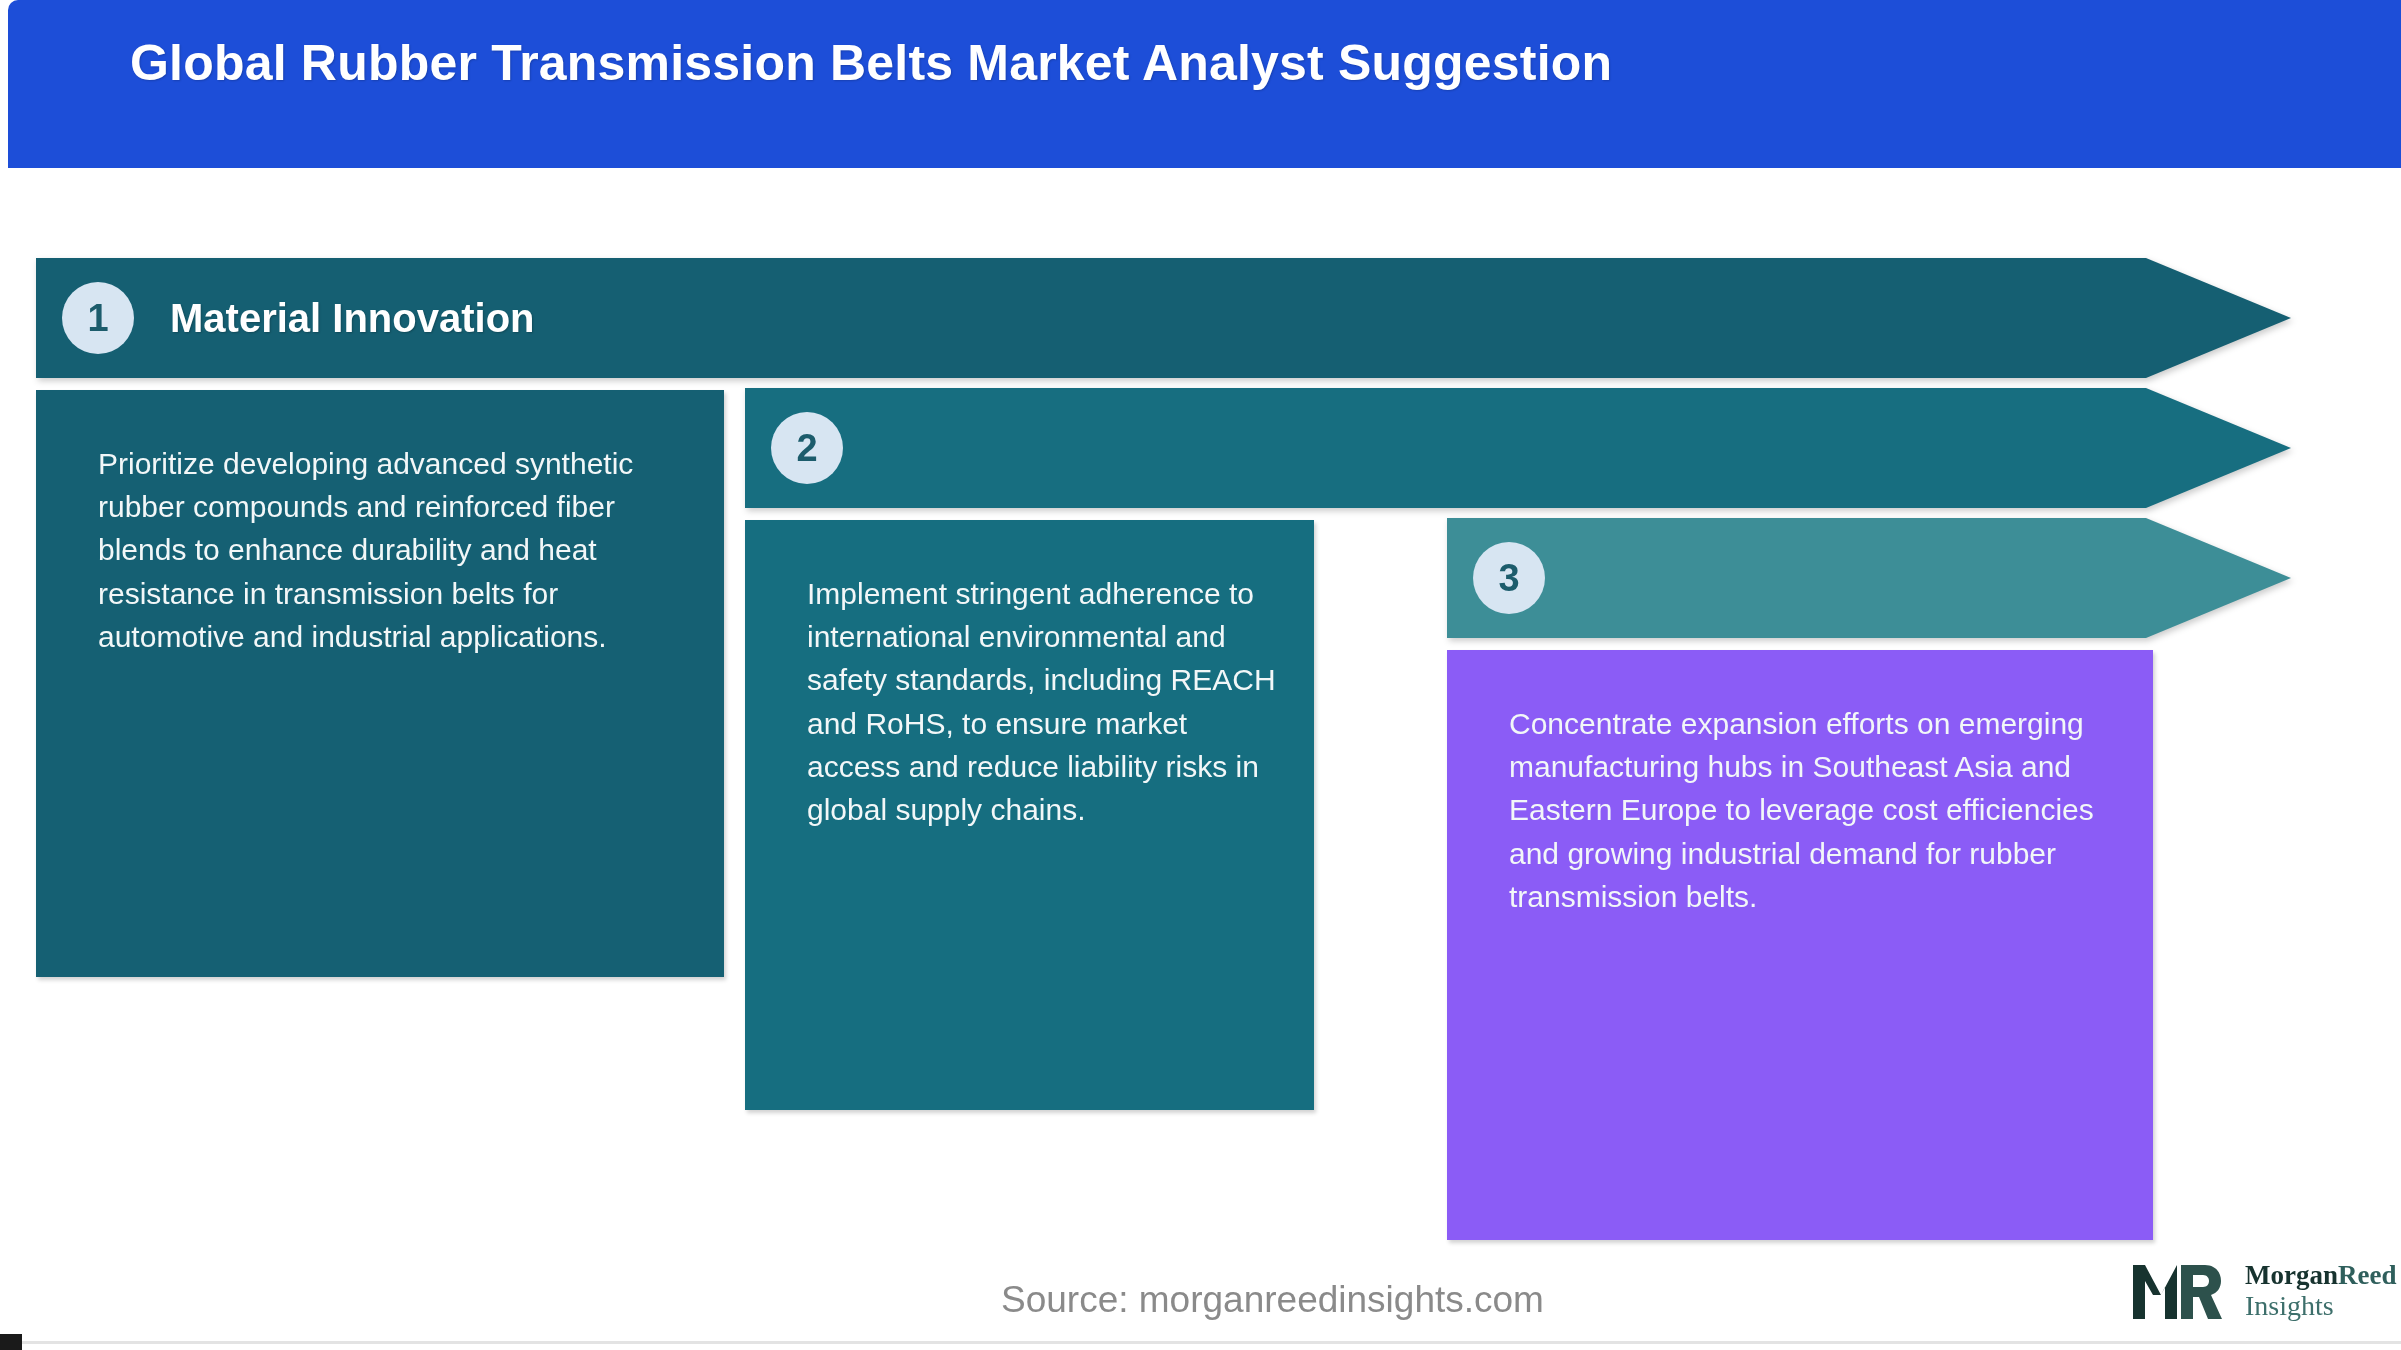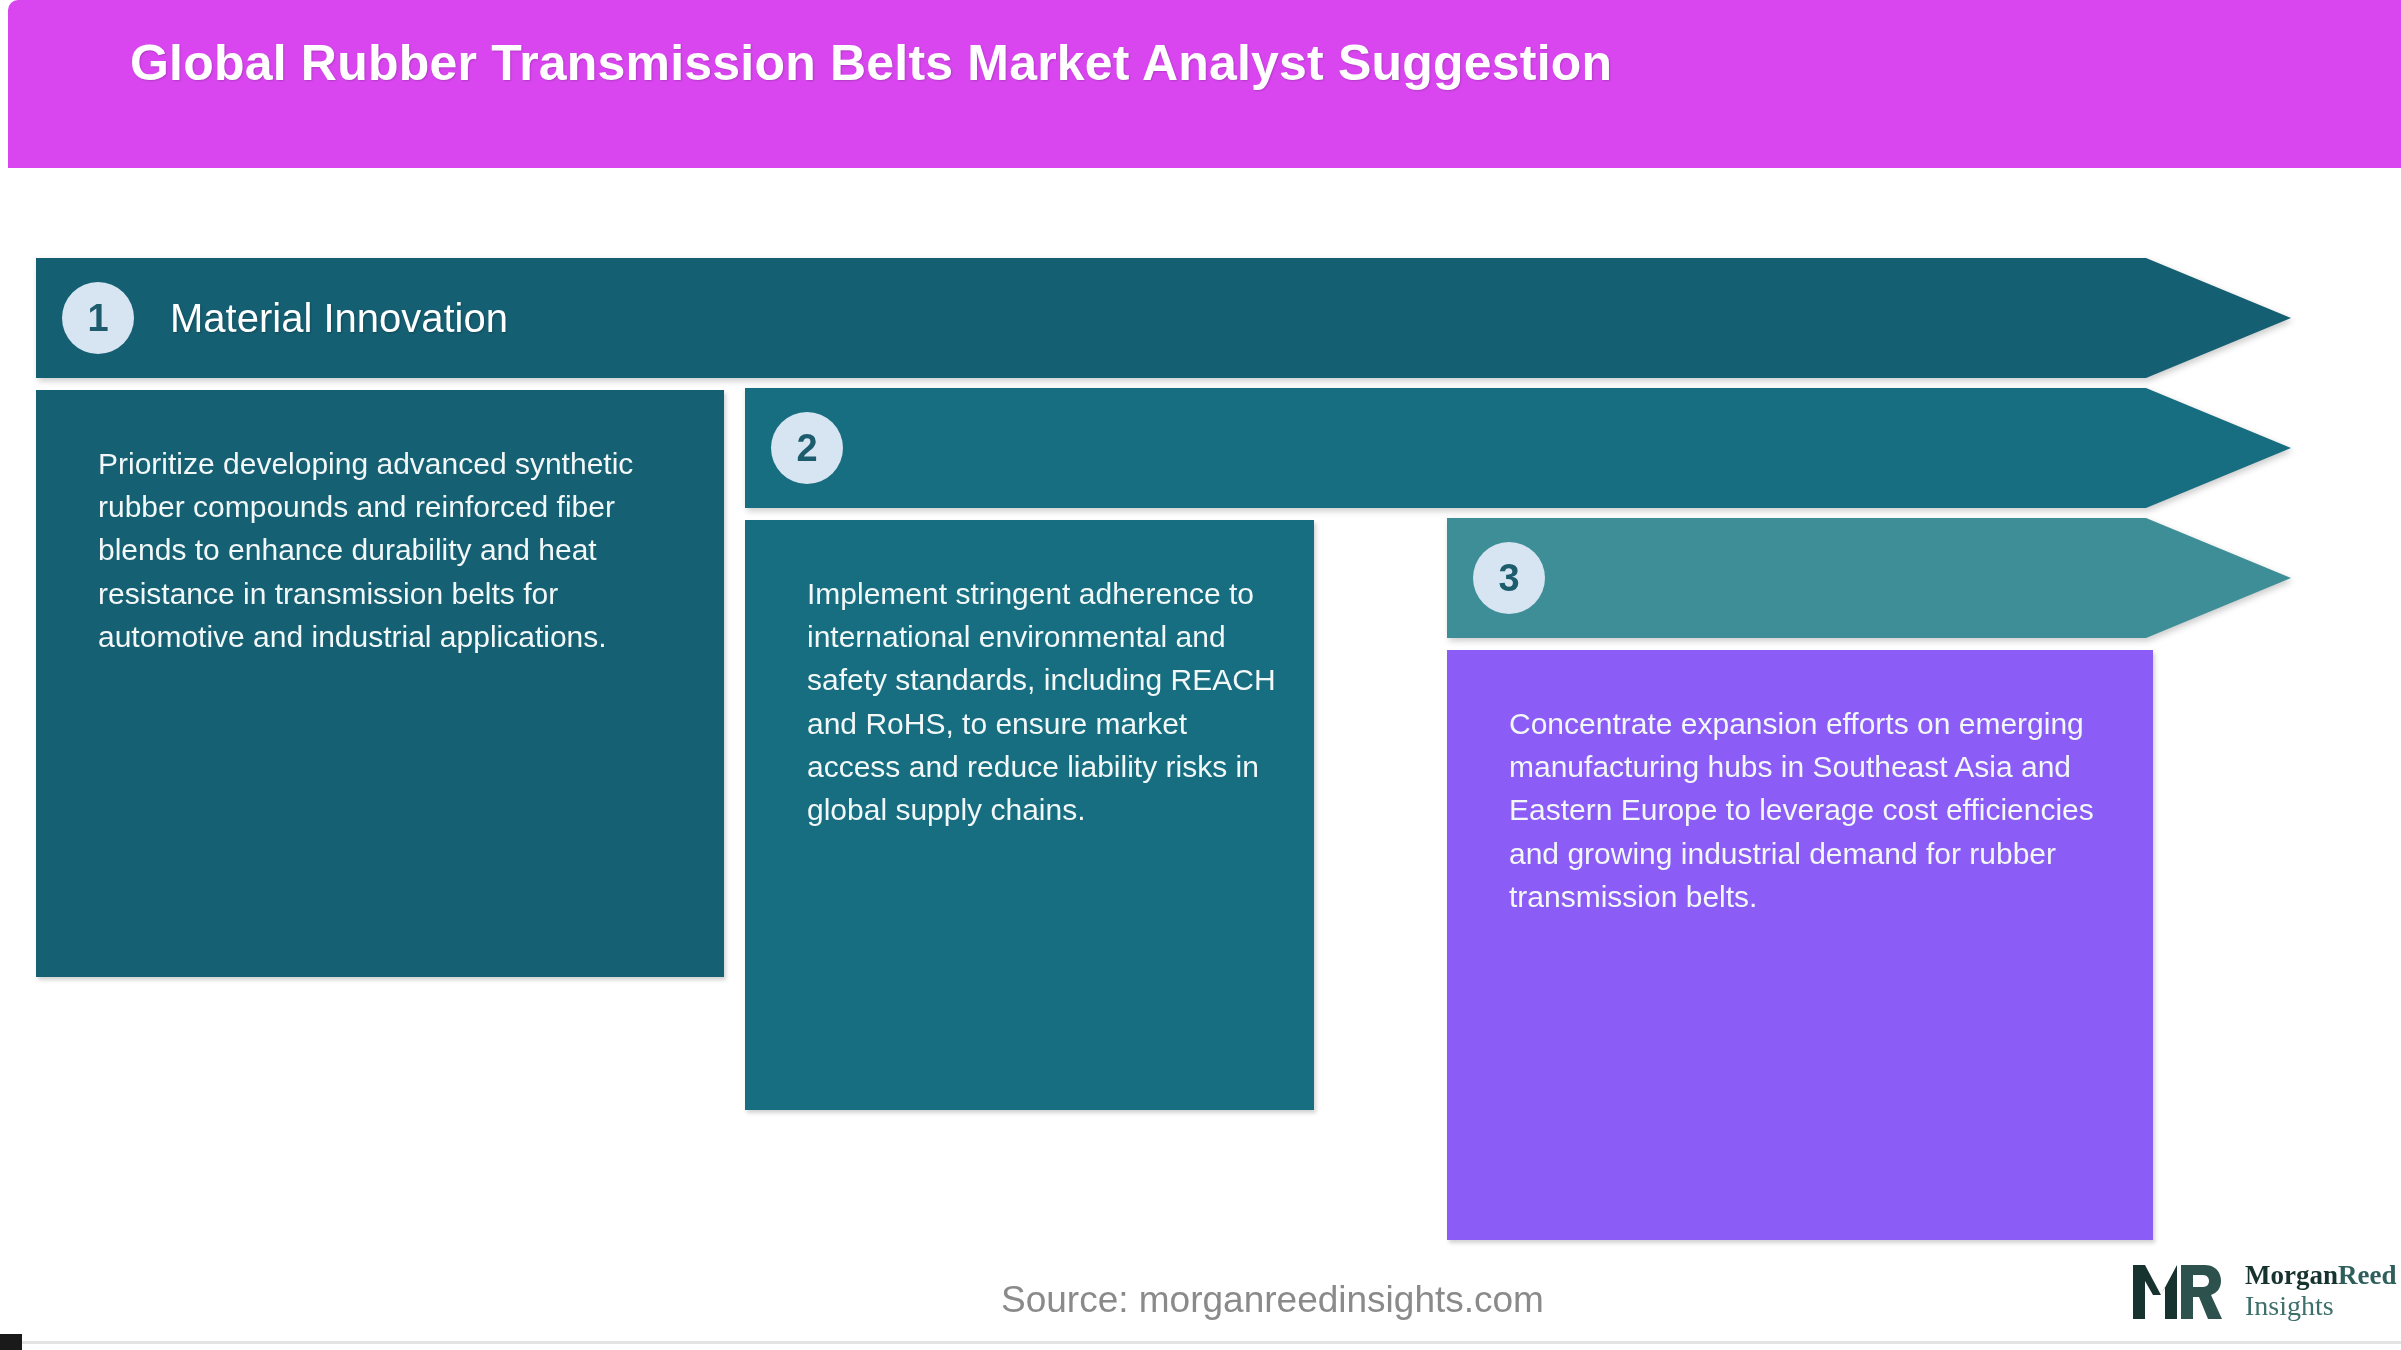--- a/index.html
+++ b/index.html
@@ -59,21 +59,21 @@
     color: #1c5c6c;
     font-size: 38px;
     font-weight: 600;
     display: flex;
     align-items: center;
     justify-content: center;
     flex: 0 0 auto;
   }
   .band-title {
     font-size: 40px;
-    font-weight: normal;
+    font-weight: bold;
     color: #ffffff;
     white-space: nowrap;
     text-shadow: 1px 1px 2px rgba(0,0,0,0.22);
   }
 
   
   #band-1 { left: 36px; top: 258px; width: 2255px; }
   #band-1 .band-label-wrap { left: 26px; }
   #band-1 .badge { margin-right: 36px; }
 
@@ -170,21 +170,21 @@
     left: 22px; top: 1341px;
     width: 2379px; height: 3px;
     background: #e3e3e3;
   }
 </style>
 </head>
 <body>
 
 <div id="canvas">
 
-  <div class="header" style="background: #d946ef;">
+  <div class="header" style="background: #1d4ed8;">
     <div class="header-title">Global Rubber Transmission Belts Market Analyst Suggestion</div>
   </div>
 
   <div class="band" id="band-1">
     <svg class="band-shape" viewBox="0 0 2255 120" preserveAspectRatio="none">
       <path d="M0,0 H2110 V-0 L2255,60 L2110,120 V120 H0 Z" fill="#155f72"></path>
     </svg>
     <div class="band-label-wrap">
       <div class="badge">1</div>
       <div class="band-title">Material Innovation</div>

